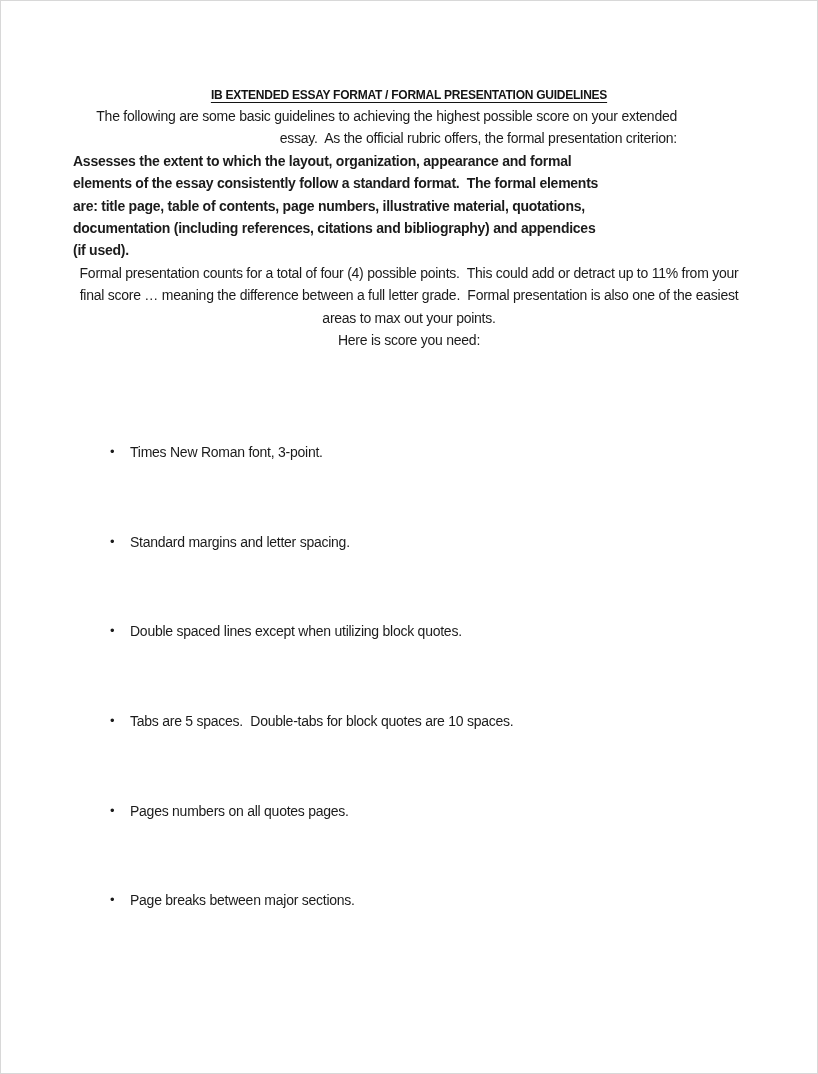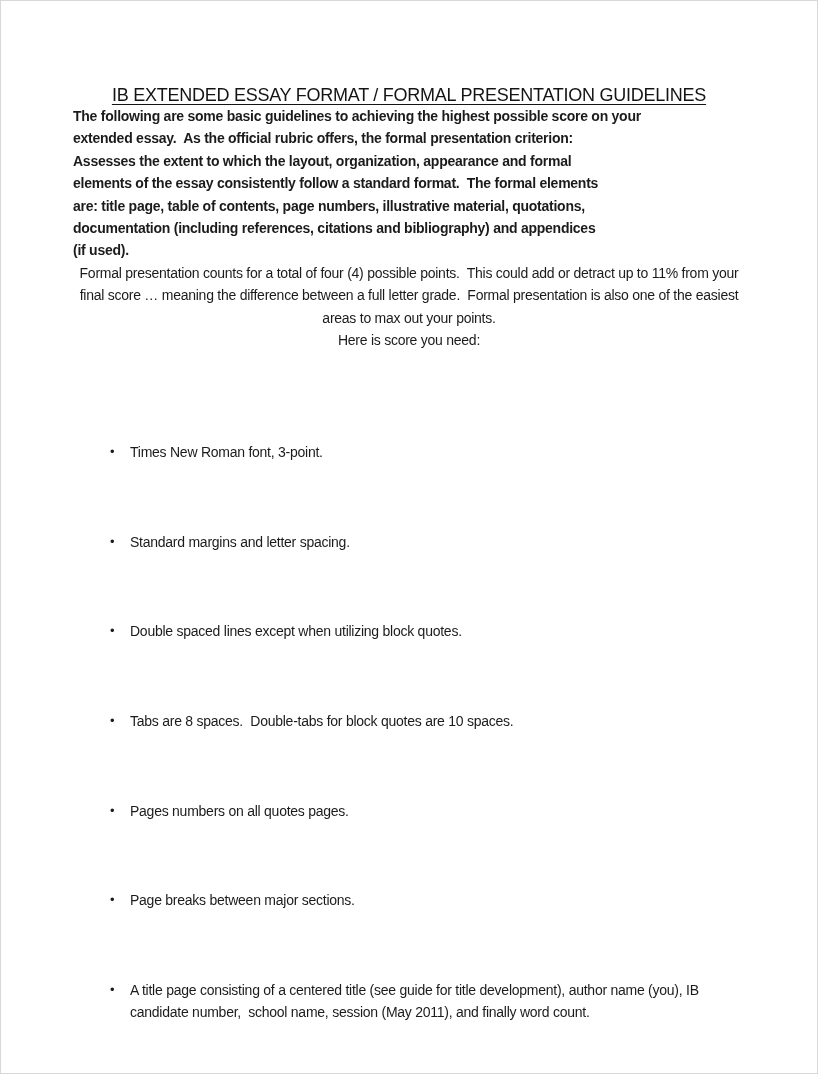--- a/index.html
+++ b/index.html
@@ -21,33 +21,32 @@
     letter-spacing: -0.25px;
     line-height: 22.4px;
     color: #1b1b1b;
   }
   .page p, .page h1, .page ul, .page li {
     margin: 0;
     padding: 0;
     white-space: pre-wrap;
   }
   .title {
-    font-size: 18px;
-    font-weight: normal;
+    font-size: 12px;
+    font-weight: bold;
     text-align: center;
     text-decoration: underline;
     text-underline-offset: 3px;
     color: #141414;
     line-height: 20px;
   }
   .intro {
     margin: 20px auto 0 auto;
     max-width: 604px;
-    text-align: left;
-    font-weight: bold;
+    text-align: right;
   }
   .quote {
     margin: 17px 0 0 112px;
     width: 532px;
     font-weight: bold;
     text-align: left;
     line-height: 22.4px;
   }
   .points {
     margin: 10px auto 0 auto;
@@ -91,27 +90,26 @@
 
   <ul class="requirements">
     
   
       <li>Times New Roman font, 3-point.</li>
     
       <li>Standard margins and letter spacing.</li>
     
       <li>Double spaced lines except when utilizing block quotes.</li>
     
-      <li>Tabs are 8 spaces.  Double-tabs for block quotes are 10 spaces.</li>
+      <li>Tabs are 5 spaces.  Double-tabs for block quotes are 10 spaces.</li>
     
       <li>Pages numbers on all quotes pages.</li>
     
       <li>Page breaks between major sections.</li>
     
-      <li>A title page consisting of a centered title (see guide for title development), author name (you), IB candidate number,  school name, session (May 2011), and finally word count.</li>
     
       
     
       
     
       
     
       
     
       

